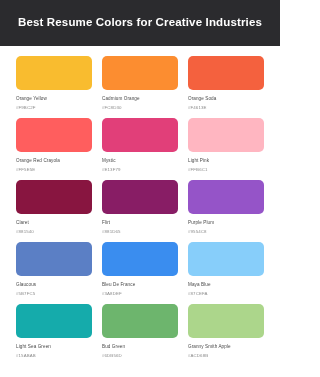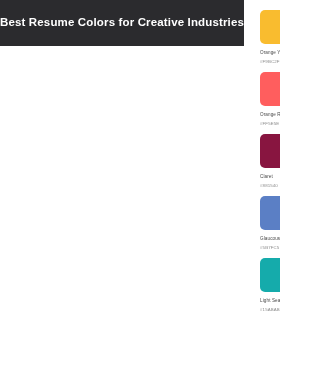--- a/index.html
+++ b/index.html
@@ -13,21 +13,21 @@
   body {
     font-family: "Liberation Sans", sans-serif;
     background: #ffffff;
   }
 
   .page {
     width: 280px;
     height: 377px;
     background: #ffffff;
     display: flex;
-    flex-direction: row;
+    flex-direction: column;
   }
 
   .header {
     height: 46px;
     background: #2b2b2e;
     display: flex;
     align-items: center;
     justify-content: center;
     flex: 0 0 auto;
   }

